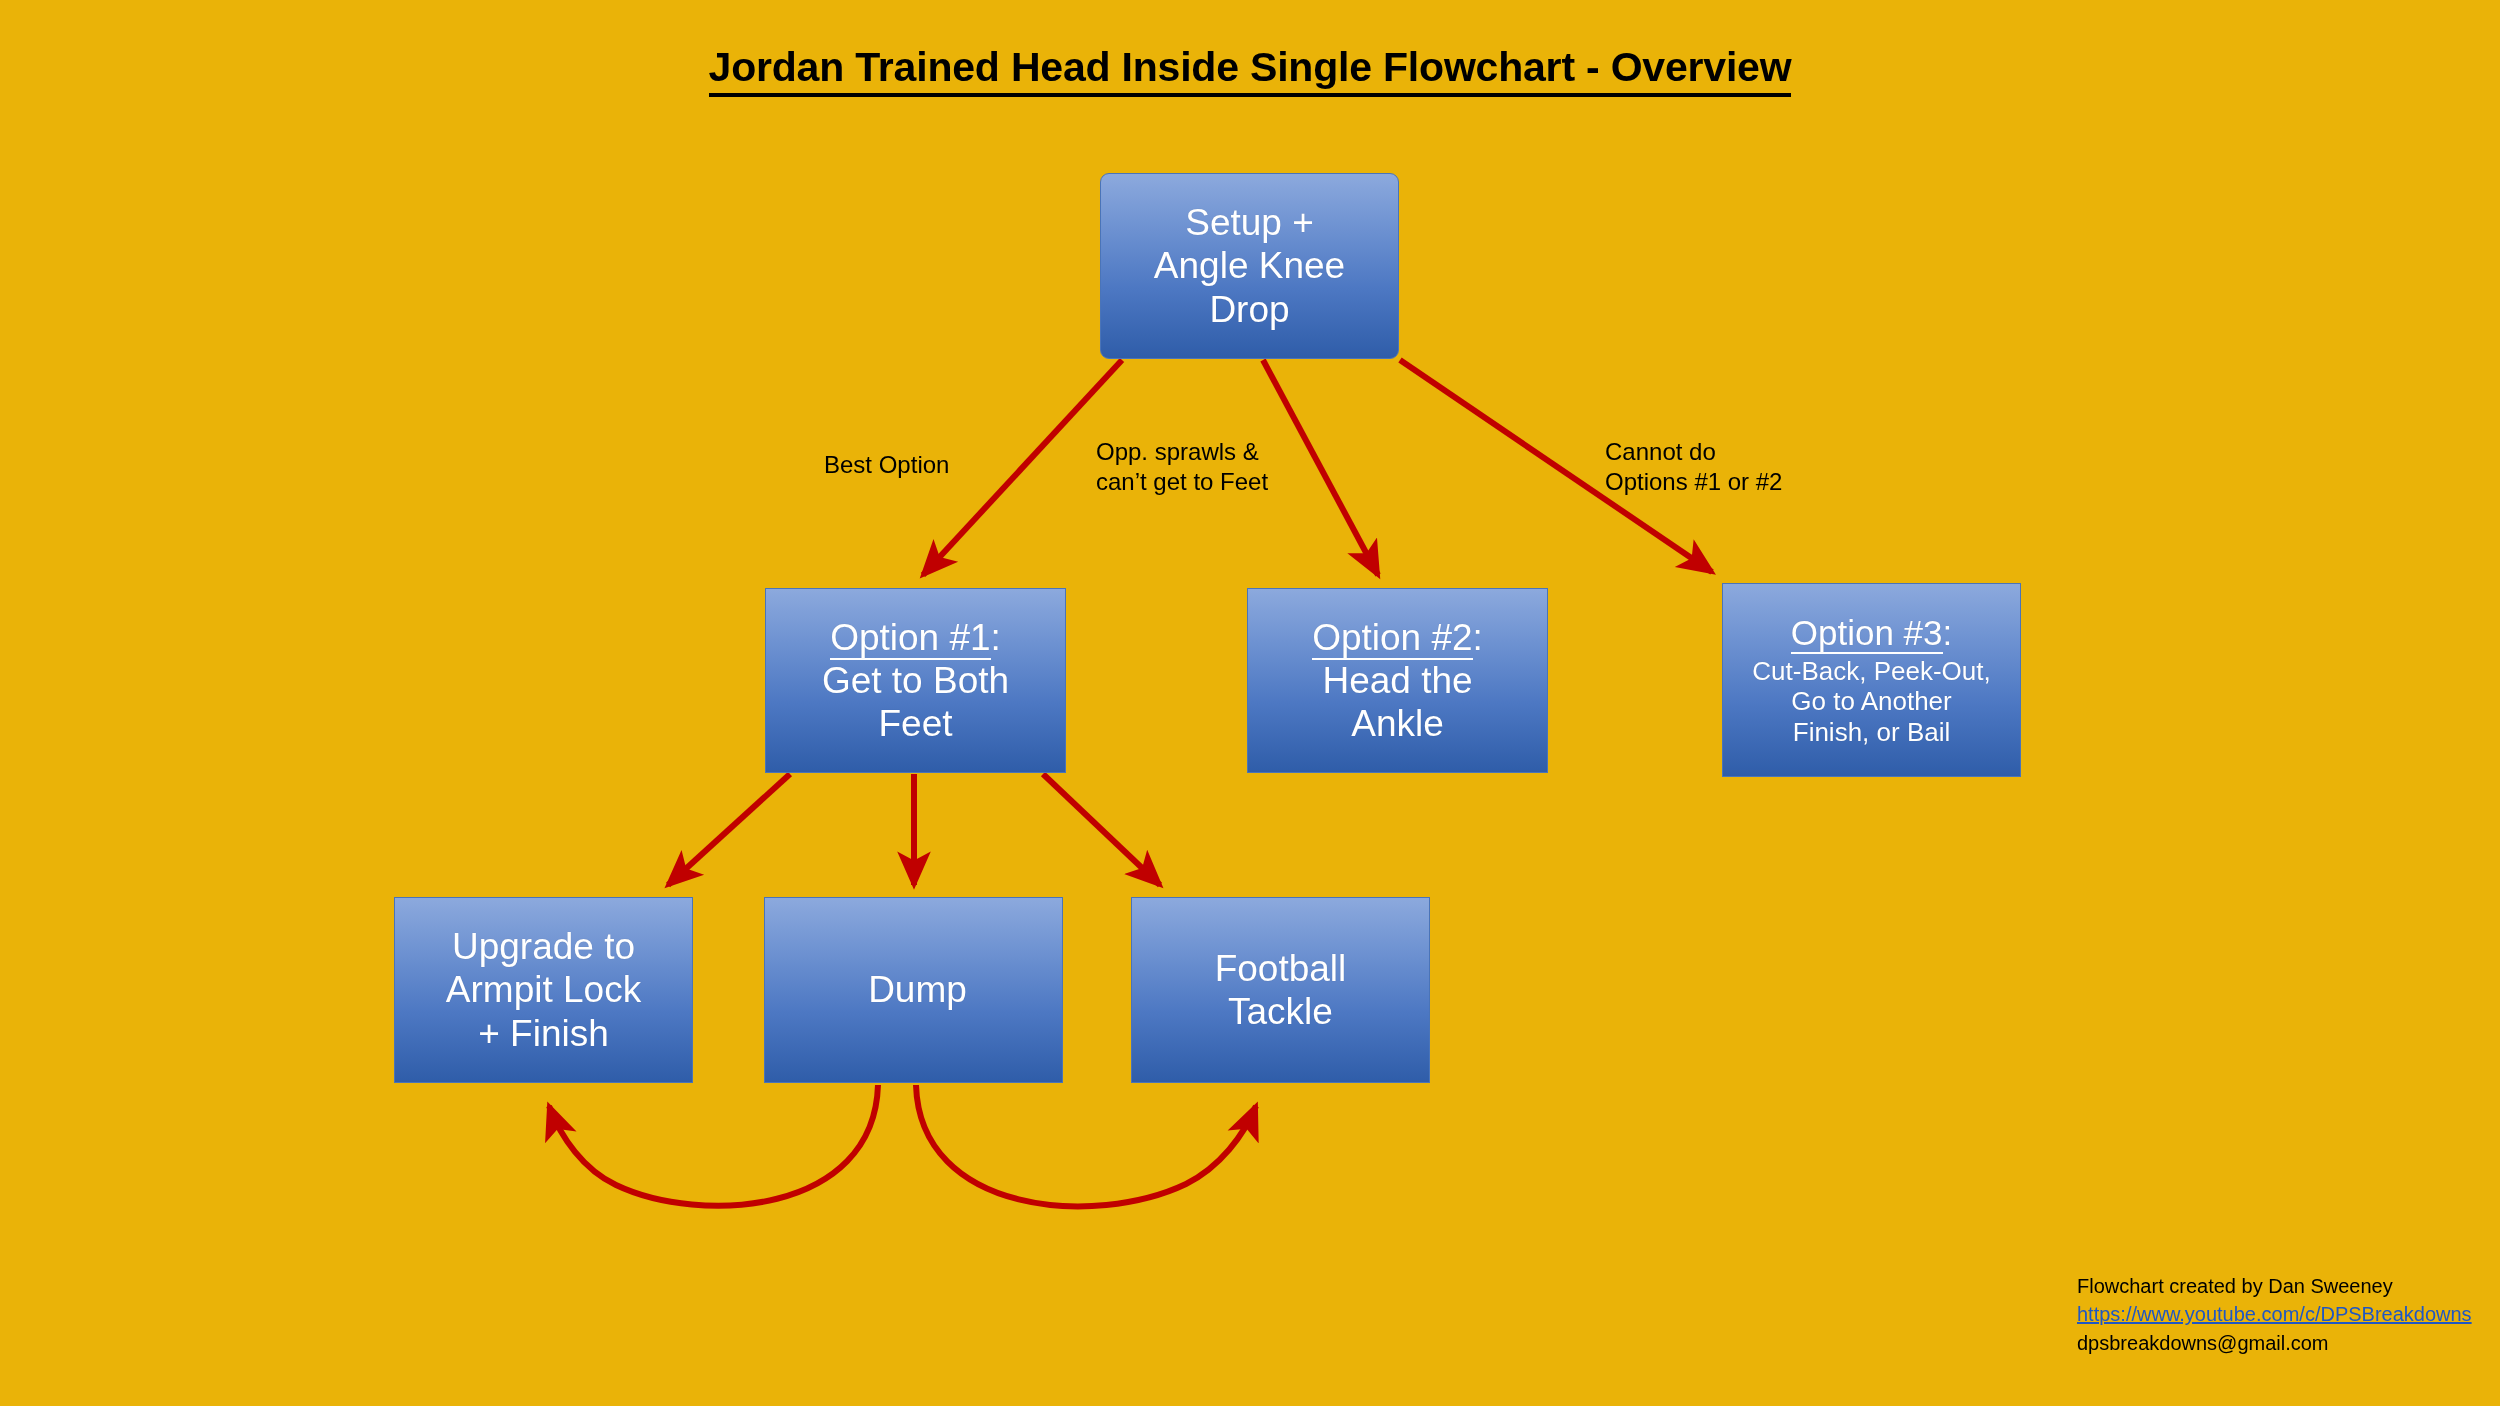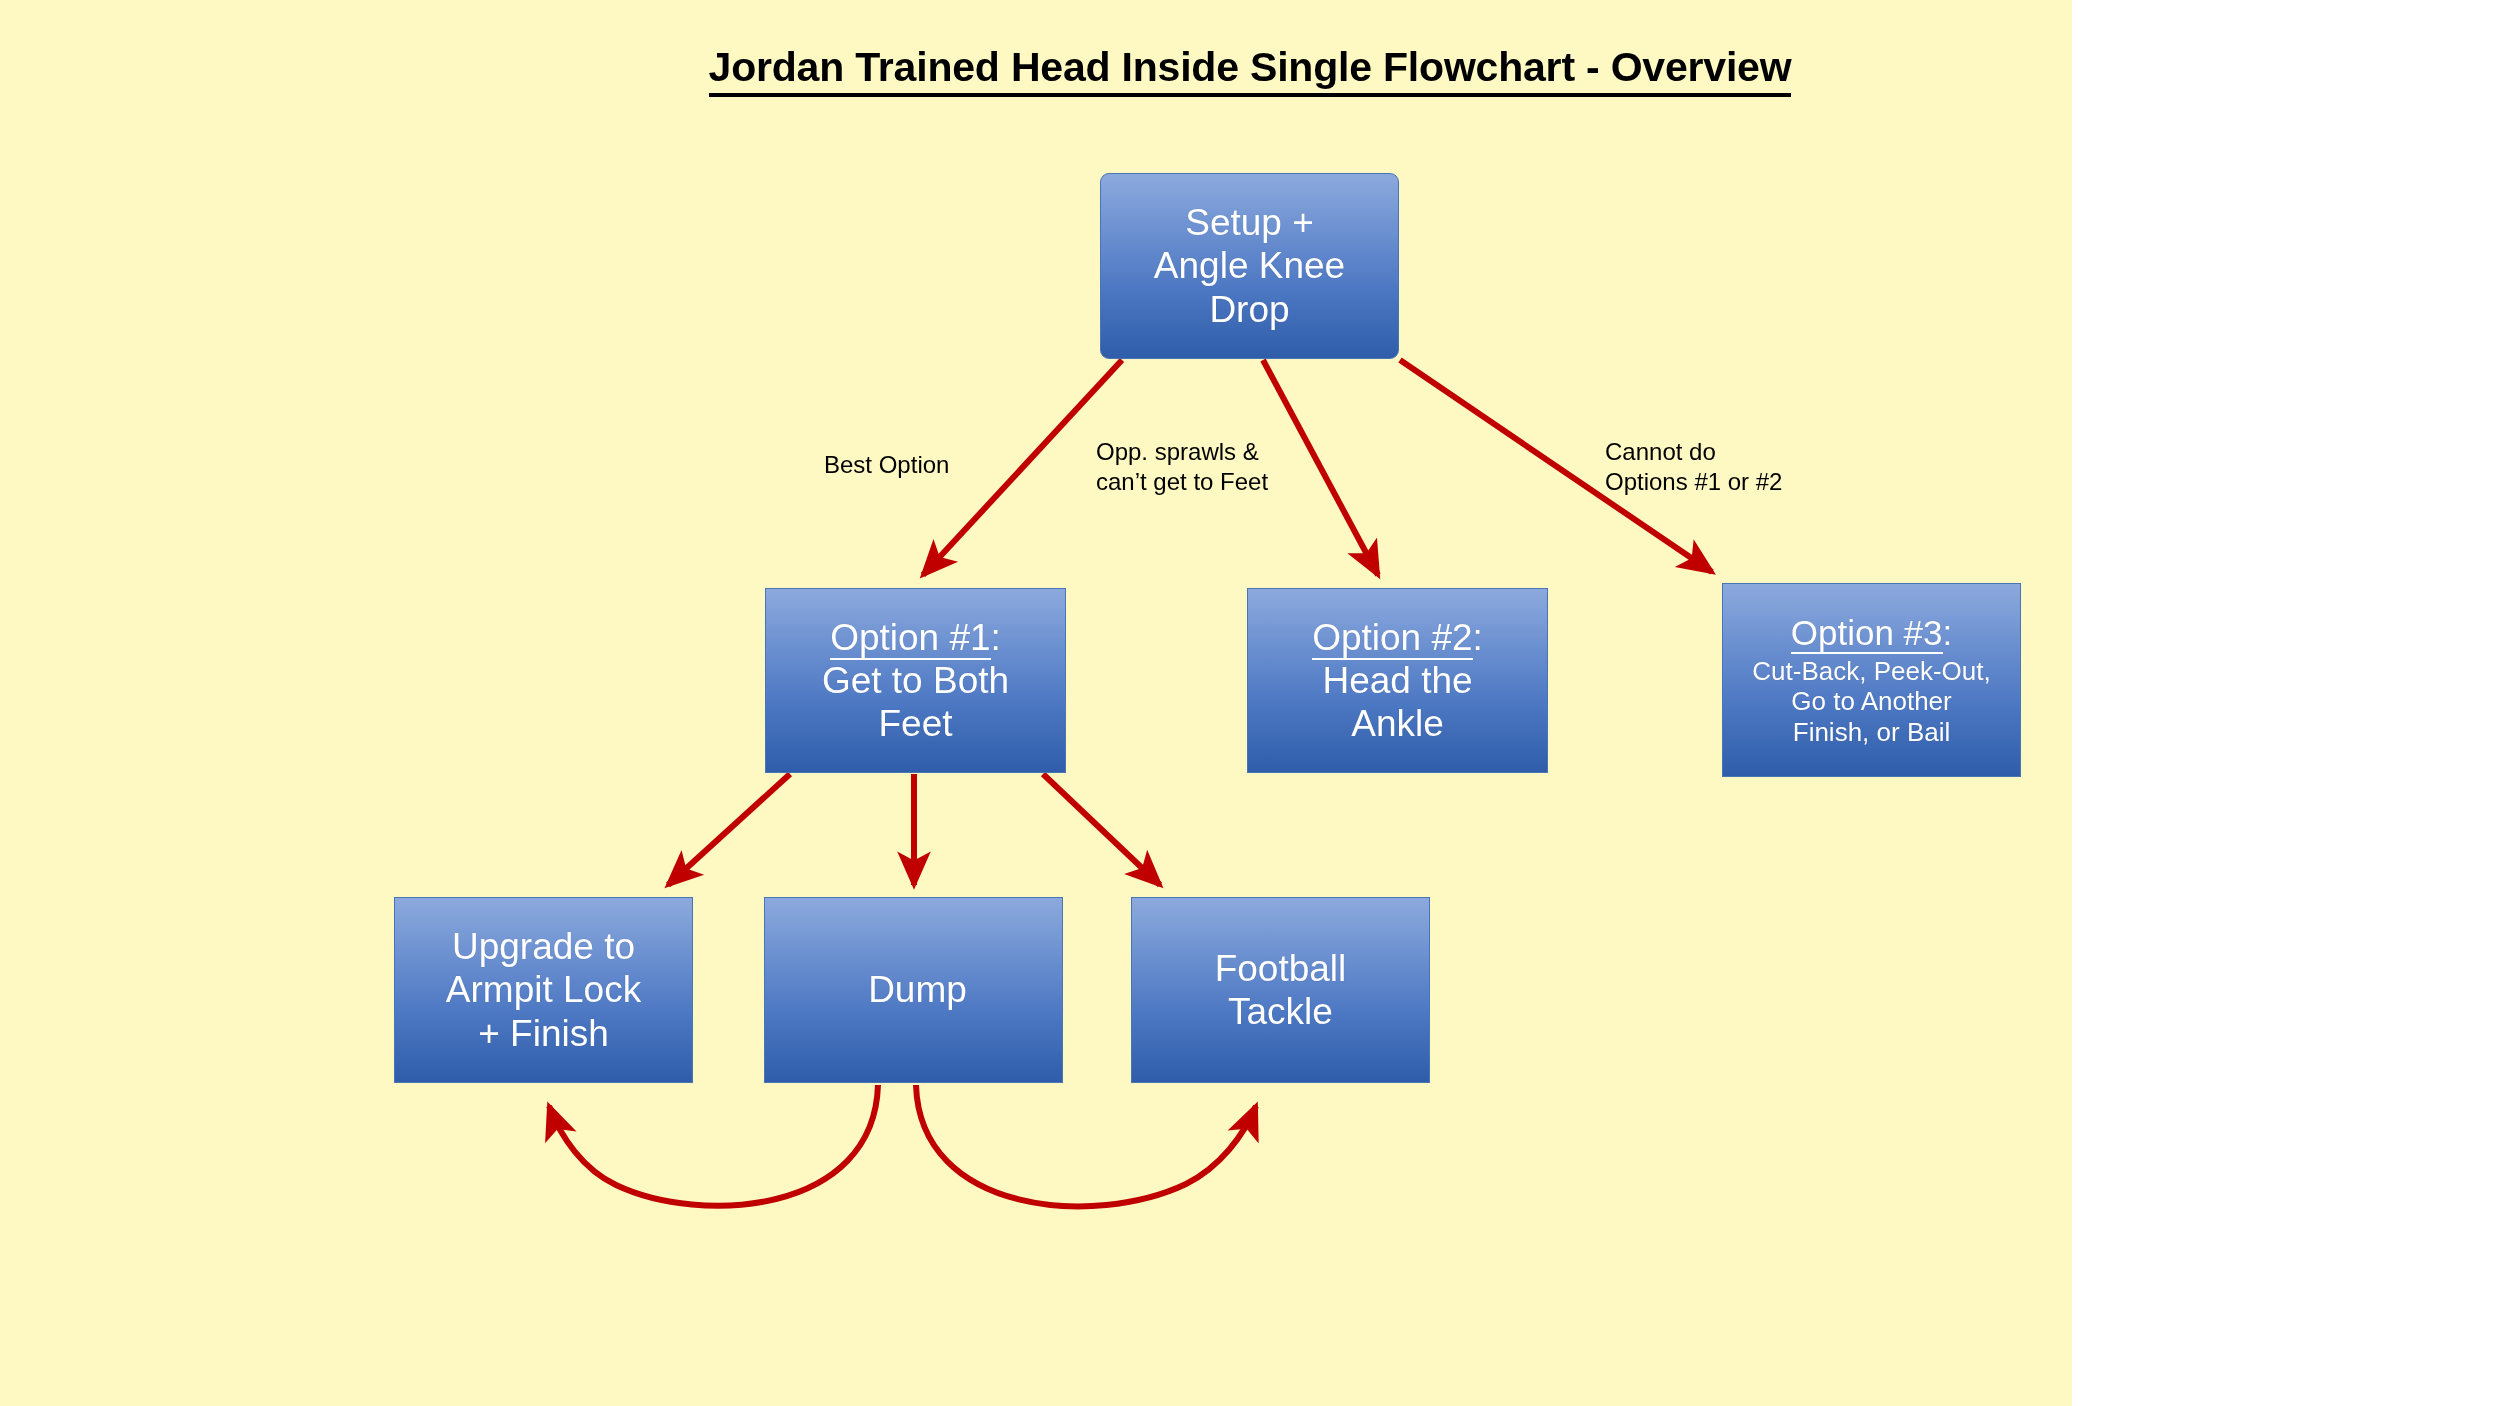--- a/index.html
+++ b/index.html
@@ -5,23 +5,23 @@
   html, body {
     margin: 0;
     padding: 0;
     background: #ffffff;
   }
   body {
     font-family: "Liberation Sans", sans-serif;
   }
   #page {
     position: relative;
-    width: 2072px;
+    width: 2500px;
     height: 1406px;
-    background: #fef9c3;
+    background: #eab308;
     overflow: hidden;
   }
 
   
   #title {
     position: absolute;
     left: 0;
     top: 44px;
     width: 2500px;
     text-align: center;
@@ -174,14 +174,19 @@
     <span>Football</span>
     <span>Tackle</span>
   </div>
 
   <div class="edge-label" id="label-best">Best Option</div>
   <div class="edge-label" id="label-sprawl">Opp. sprawls &amp;
 can’t get to Feet</div>
   <div class="edge-label" id="label-cannot">Cannot do
 Options #1 or #2</div>
 
+  <div id="credit">
+    <div>Flowchart created by Dan Sweeney</div>
+    <div><a href="#">https://www.youtube.com/c/DPSBreakdowns</a></div>
+    <div>dpsbreakdowns@gmail.com</div>
+  </div>
 
 </div>
 
 </body></html>

